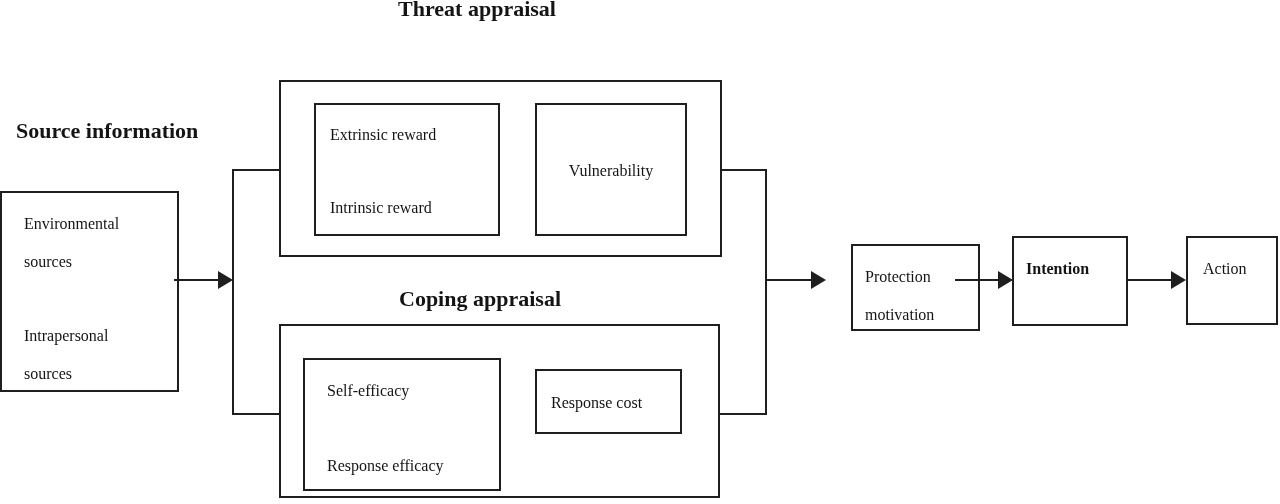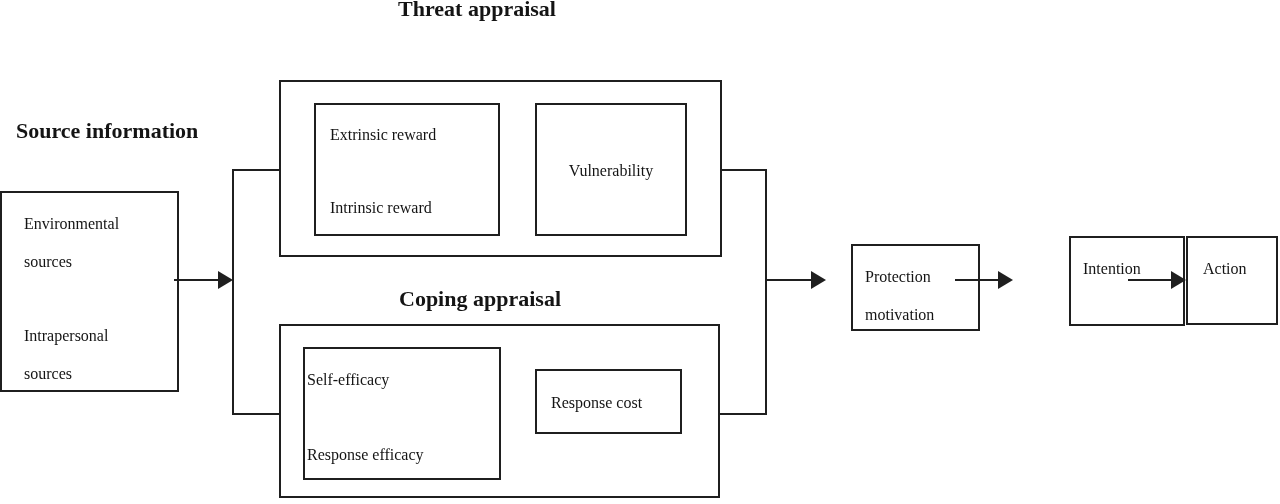--- a/index.html
+++ b/index.html
@@ -63,35 +63,35 @@
     <div class="bl">Extrinsic reward</div>
     <div class="bl" style="margin-top:36px;">Intrinsic reward</div>
   </div>
 
   <div class="box" style="left:535px; top:103px; width:152px; height:133px; padding:11px 0 0 0; line-height:37px; text-align:center;">
     <div class="bl" style="margin-top:36px;">Vulnerability</div>
   </div>
 
   <div class="box" style="left:279px; top:324px; width:441px; height:174px;"></div>
 
-  <div class="box" style="left:303px; top:347px; width:198px; height:133px; padding:12px 4px 0 2px; line-height:37px;">
+  <div class="box" style="left:303px; top:358px; width:198px; height:133px; padding:12px 4px 0 22px; line-height:37px;">
     <div class="bl">Self-efficacy</div>
     <div class="bl" style="margin-top:38px;">Response efficacy</div>
   </div>
 
   <div class="box" style="left:535px; top:369px; width:147px; height:65px; padding:13px 0 0 14px; line-height:37px;">
     <div class="bl">Response cost</div>
   </div>
 
   <div class="box" style="left:851px; top:236px; width:129px; height:87px; padding:12px 0 0 12px; line-height:38px;margin-top:8px;">
     <div class="bl">Protection</div>
     <div class="bl">motivation</div>
   </div>
 
-  <div class="box" style="left:1069px; top:236px; width:116px; height:90px; padding:12px 0 16px 12px; line-height:38px;">
+  <div class="box" style="left:1012px; top:236px; width:116px; height:90px; padding:12px 0 16px 12px; line-height:38px;font-weight:bold;">
     <div class="bl">Intention</div>
   </div>
 
   <div class="box" style="left:1186px; top:236px; width:92px; height:89px; padding:12px 0 0 15px; line-height:38px;">
     <div class="bl">Action</div>
   </div>
 
   <div class="vline" style="left:232px; top:169px; width:2px; height:246px;"></div>
   <div class="hline" style="left:232px; top:169px; width:47px; height:2px;"></div>
   <div class="hline" style="left:232px; top:413px; width:47px; height:2px;"></div>

